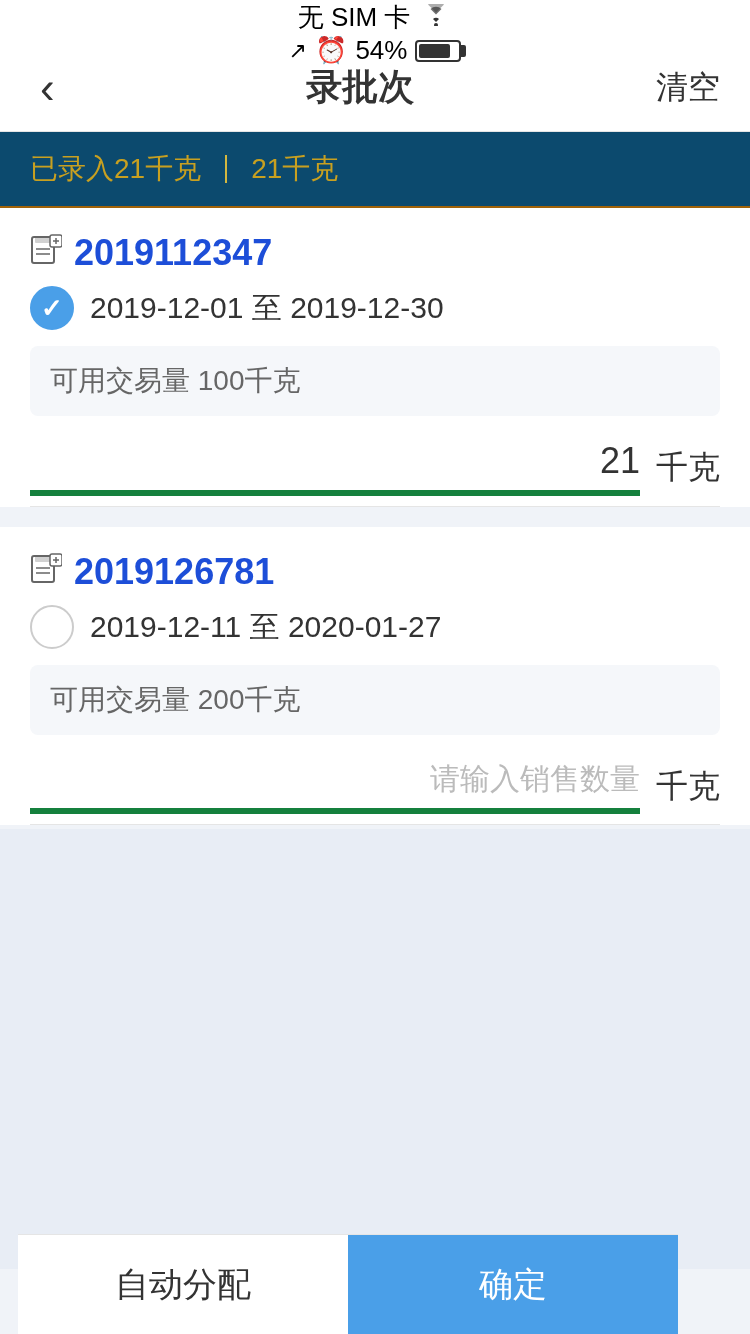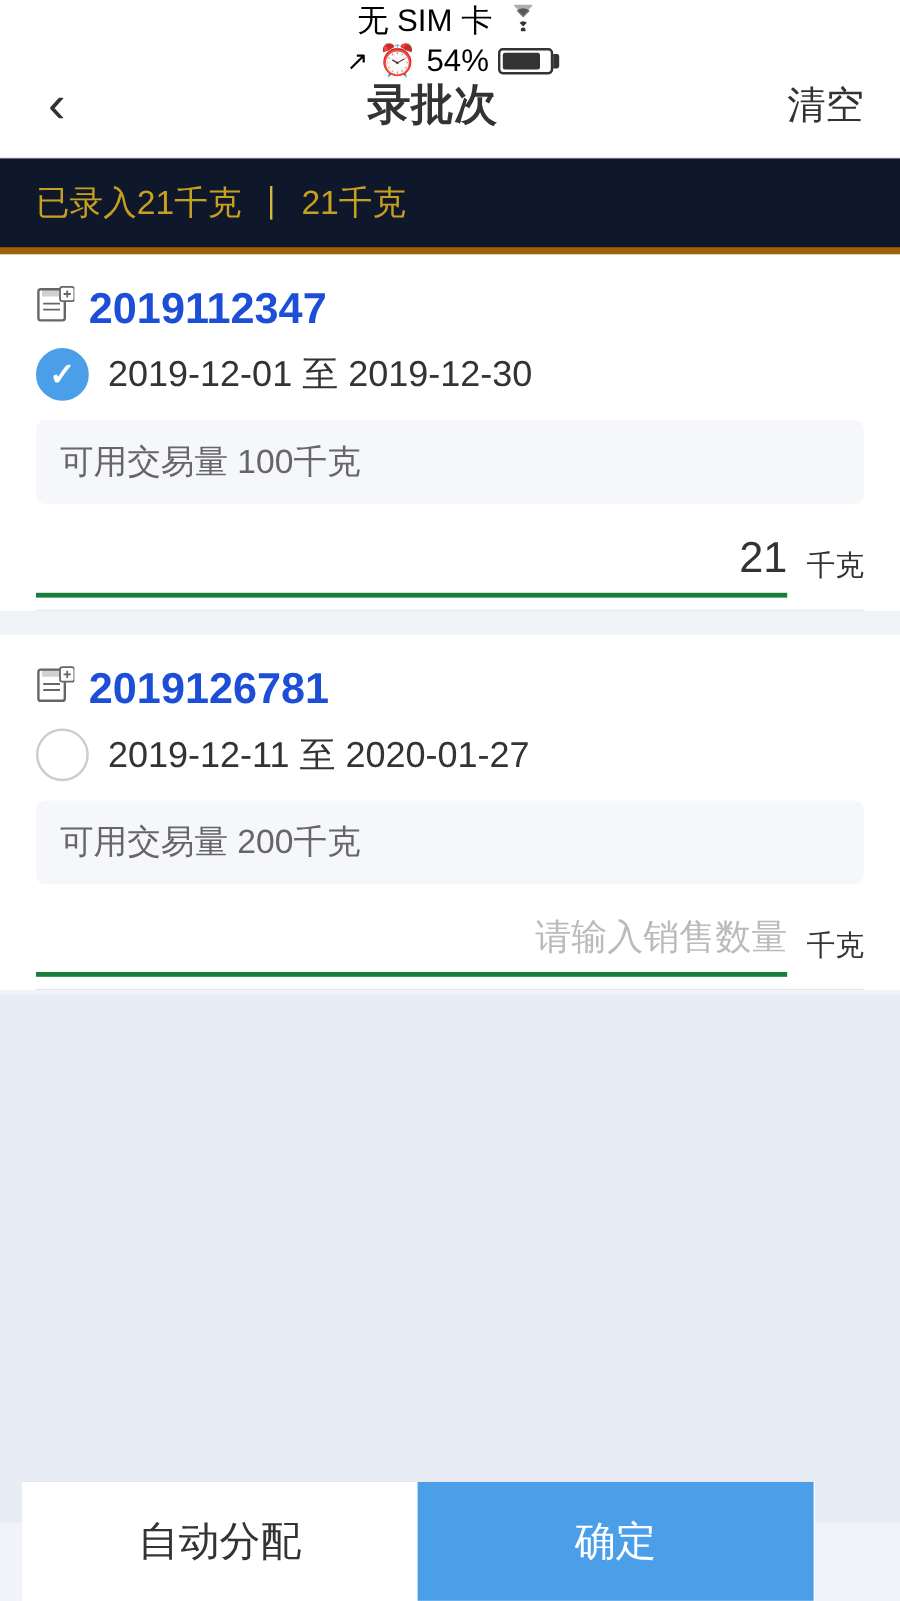--- a/index.html
+++ b/index.html
@@ -79,26 +79,26 @@
       color: #333;
     }
     .nav-action {
       font-size: 32px;
       color: #333;
       cursor: pointer;
     }
 
     
     .info-banner {
-      background: #0f172a;
+      background: #0c4a6e;
       padding: 18px 30px;
       display: flex;
       align-items: center;
       gap: 24px;
-      border-bottom: 6px solid #a16207;
+      border-bottom: 2px solid #a16207;
     }
     .info-banner-text {
       font-size: 28px;
       color: #c8a020;
     }
     .info-banner-divider {
       width: 2px;
       height: 28px;
       background: #d4b840;
     }
@@ -183,34 +183,34 @@
       justify-content: flex-end;
       align-items: center;
       padding: 24px 30px 10px 30px;
       gap: 16px;
     }
 
     .quantity-input-wrapper {
       display: flex;
       align-items: center;
       gap: 16px;
-      border-bottom: 4px solid #15803d;
+      border-bottom: 6px solid #15803d;
       padding-bottom: 8px;
       flex: 1;
       justify-content: flex-end;
     }
 
     .quantity-value {
       font-size: 36px;
       color: #333;
       text-align: right;
     }
 
     .quantity-unit {
-      font-size: 24px;
+      font-size: 32px;
       color: #333;
     }
 
     .divider-line {
       height: 1px;
       background: #e5e5e5;
       margin: 0 30px;
     }
 
     .section-divider {

